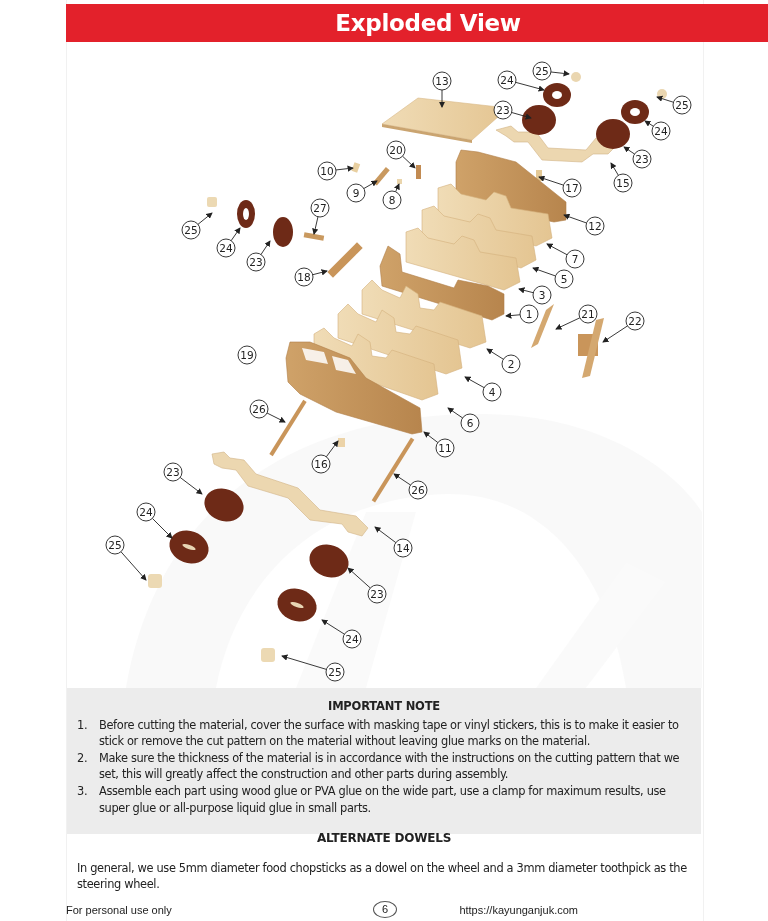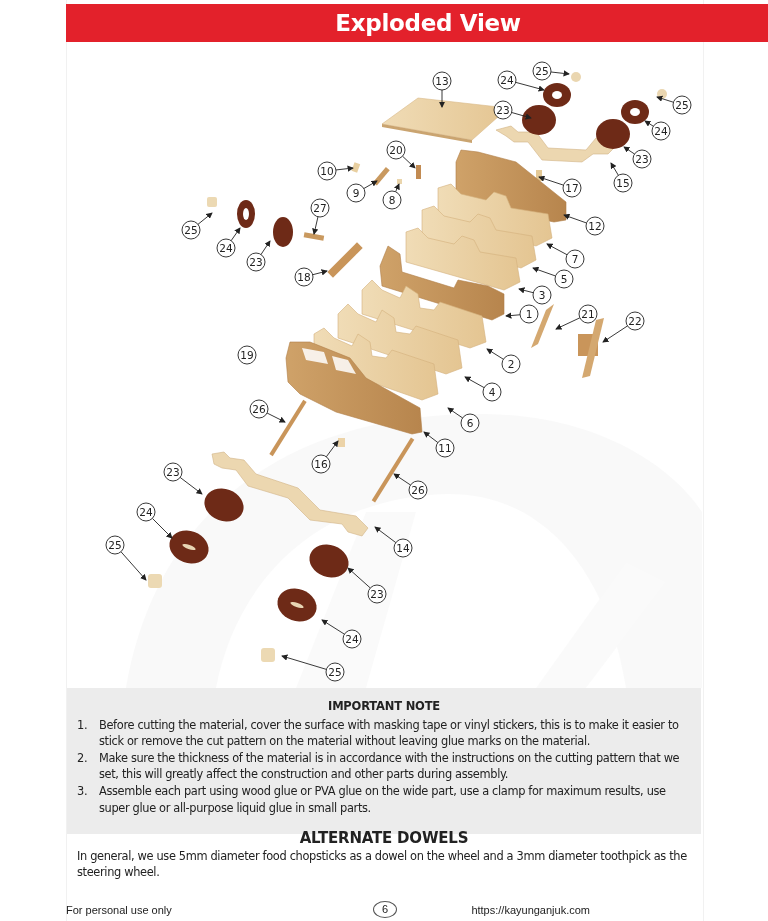--- a/index.html
+++ b/index.html
@@ -6,25 +6,25 @@
   body { width:768px; height:921px; position:relative; overflow:hidden; font-family:"Liberation Sans", sans-serif; }
   .page { position:absolute; left:66px; top:0; width:636px; height:921px; background:#ffffff; border-left:1px solid #f1f1f1; border-right:1px solid #f1f1f1; }
   .header { position:absolute; left:66px; top:4px; width:724px; height:38px; background:#e3212b; display:flex; align-items:center; justify-content:center; }
   .header-title { color:#ffffff; font-family:"DejaVu Sans", sans-serif; font-weight:bold; font-size:23px; letter-spacing:-0.3px; }
   .diagram { position:absolute; left:66px; top:42px; width:636px; height:646px; }
   .note-box { position:absolute; left:67px; top:688px; width:634px; height:146px; background:#ececec; box-sizing:border-box; padding:10px 10px 0 10px; font-family:"DejaVu Sans", sans-serif; font-size:11.4px; color:#222; line-height:16.6px; letter-spacing:-0.35px; }
   .note-heading { text-align:center; font-weight:bold; font-size:11.5px; letter-spacing:-0.2px; }
   .note-list { margin:2px 0 0 0; padding:0; list-style:none; }
   .note-item { display:flex; }
   .note-num { width:22px; flex:0 0 22px; padding-left:0px; }
-  .alt-heading { margin-top:14px; text-align:center; font-weight:bold; font-size:15px; letter-spacing:-0.2px; }
-  .alt-text { margin-top:1px; }
+  .alt-heading { margin-top:14px; text-align:center; font-weight:bold; font-size:12px; letter-spacing:-0.2px; }
+  .alt-text { margin-top:13px; }
   .footer { position:absolute; top:901px; left:66px; width:524px; height:18px; font-size:11px; color:#222; font-family:"Liberation Sans", sans-serif; }
   .footer-left { position:absolute; left:0; top:3px; }
-  .footer-right { position:absolute; right:0; top:3px; }
+  .footer-right { position:absolute; right:12px; top:3px; }
   .page-num { position:absolute; left:307px; top:0; width:22px; height:15px; border:1px solid #555; border-radius:50%; text-align:center; font-size:11px; line-height:15px; }
   .callout-text { font-family:"DejaVu Sans", sans-serif; font-size:10.5px; fill:#222; }
 </style>
 </head>
 <body>
 
 <div class="page"></div>
 
 <div class="header">
   <span class="header-title">Exploded View</span>

